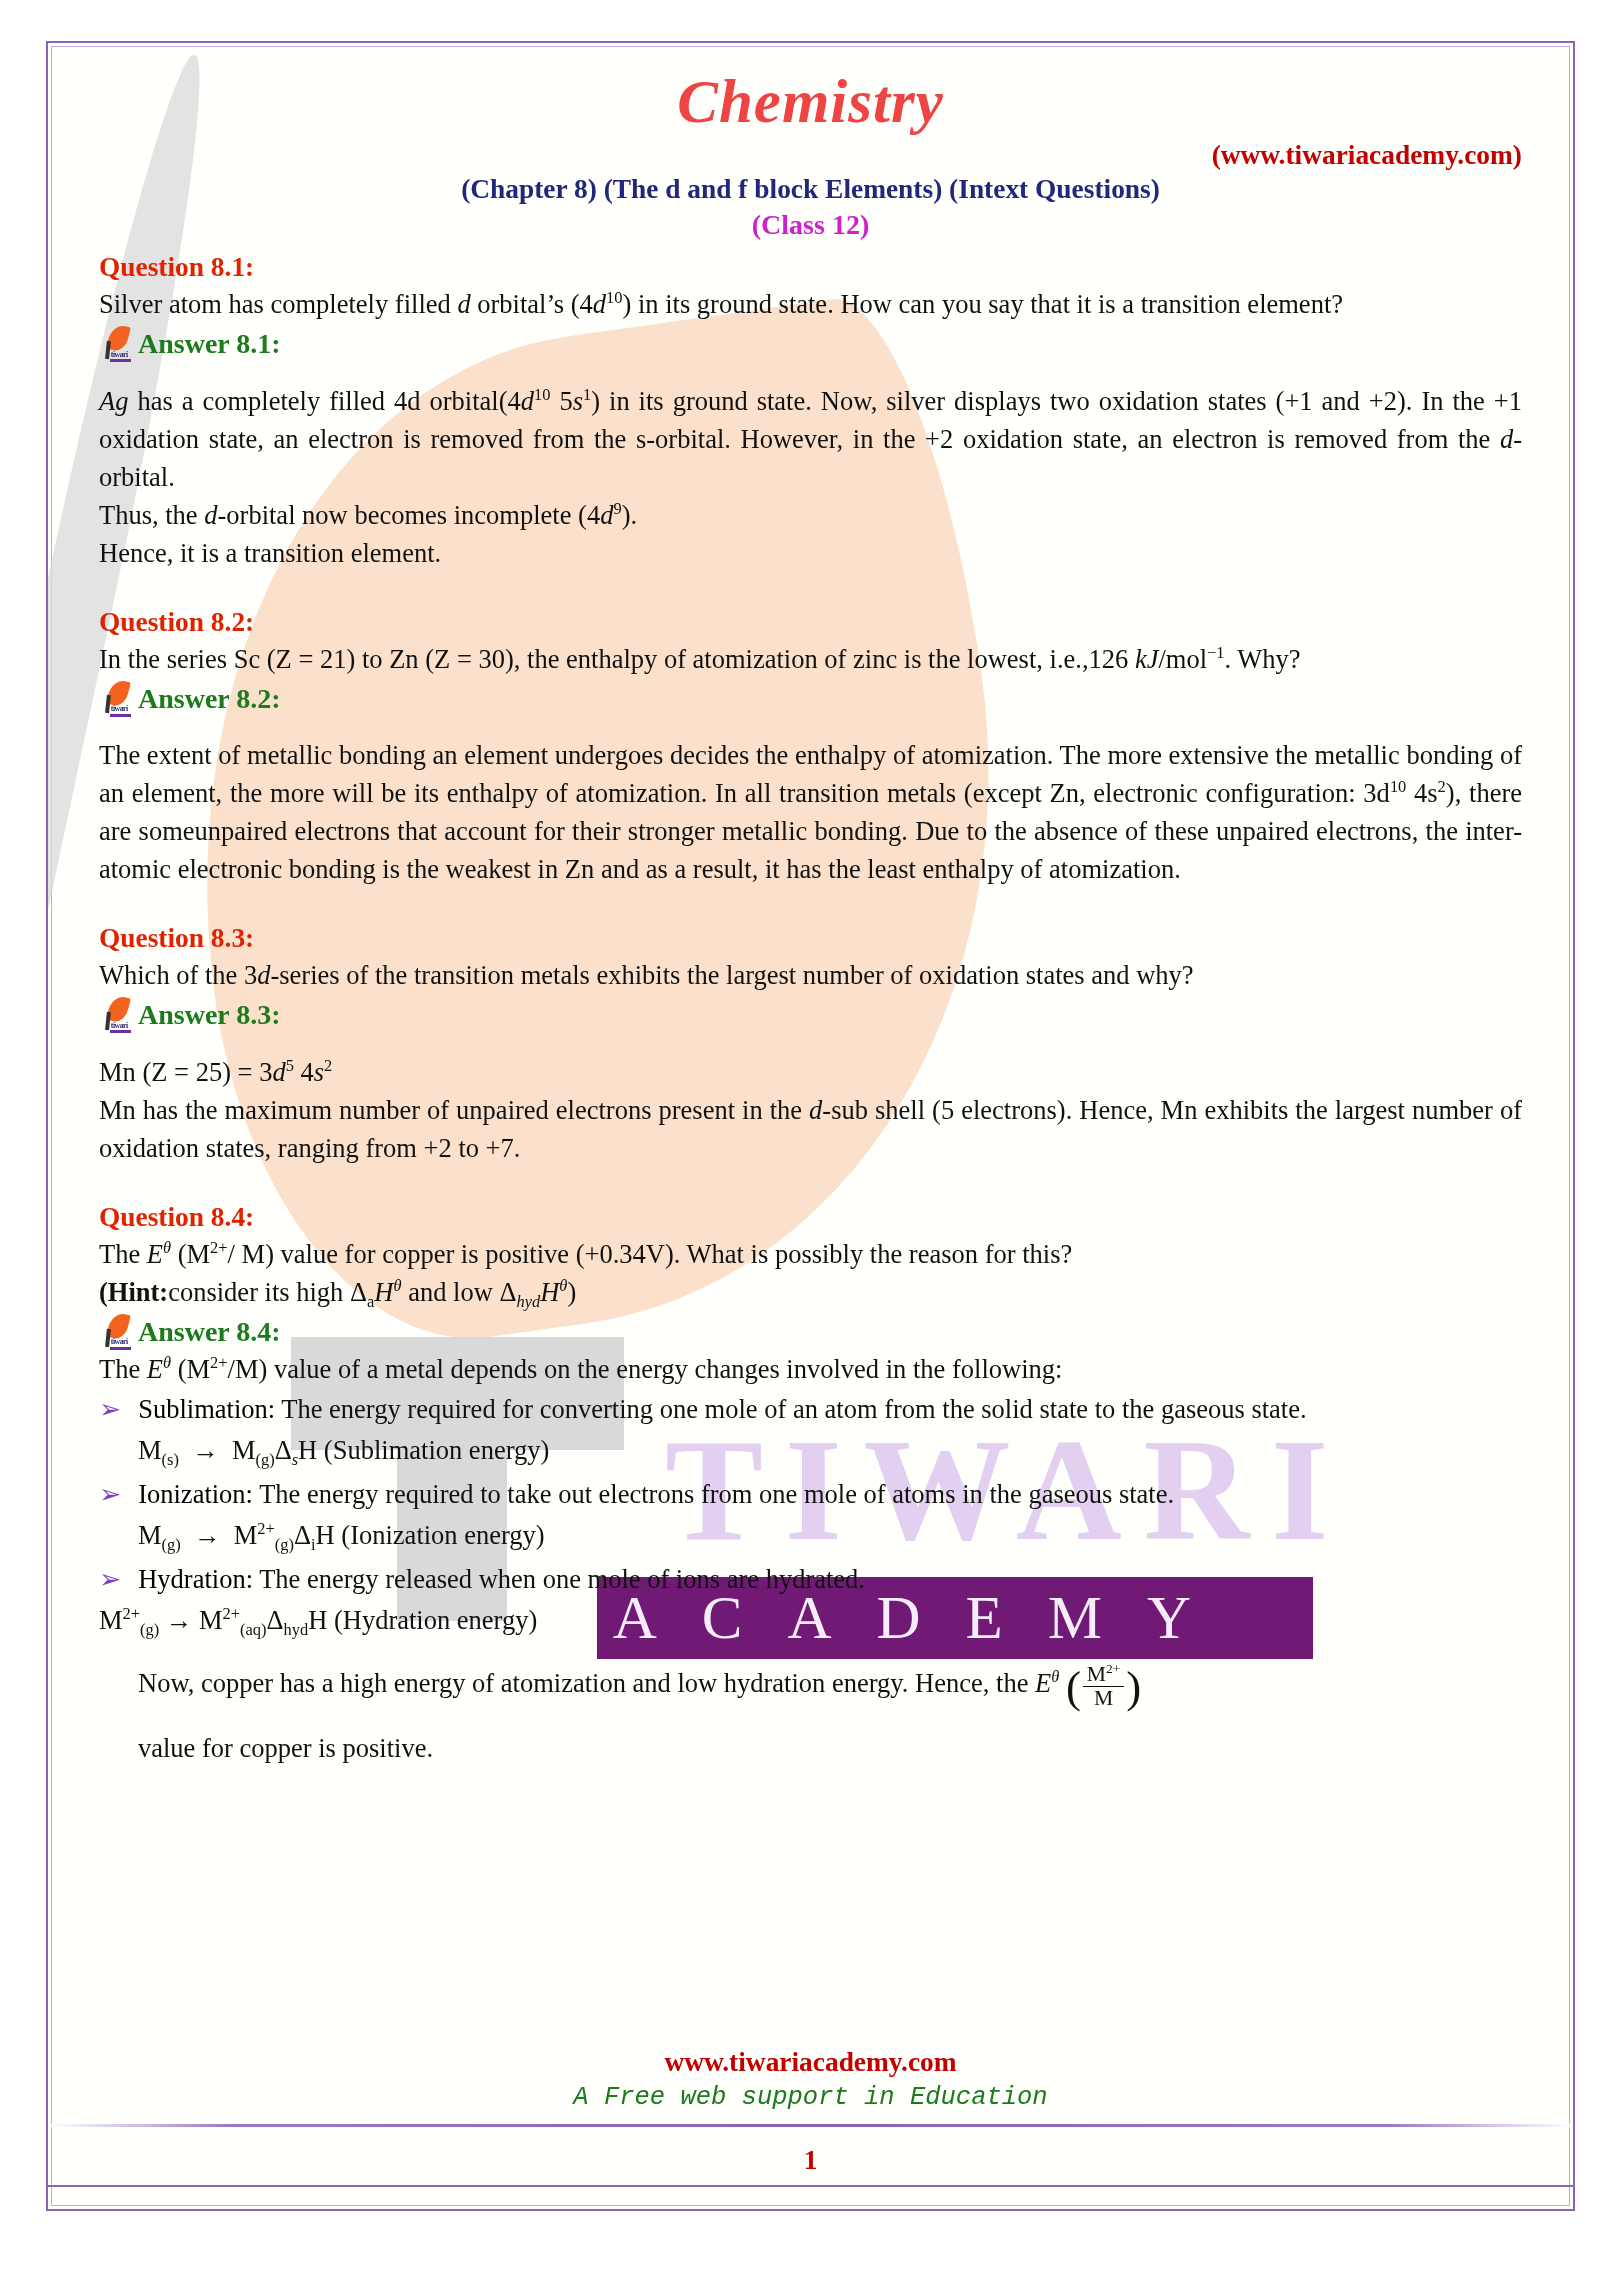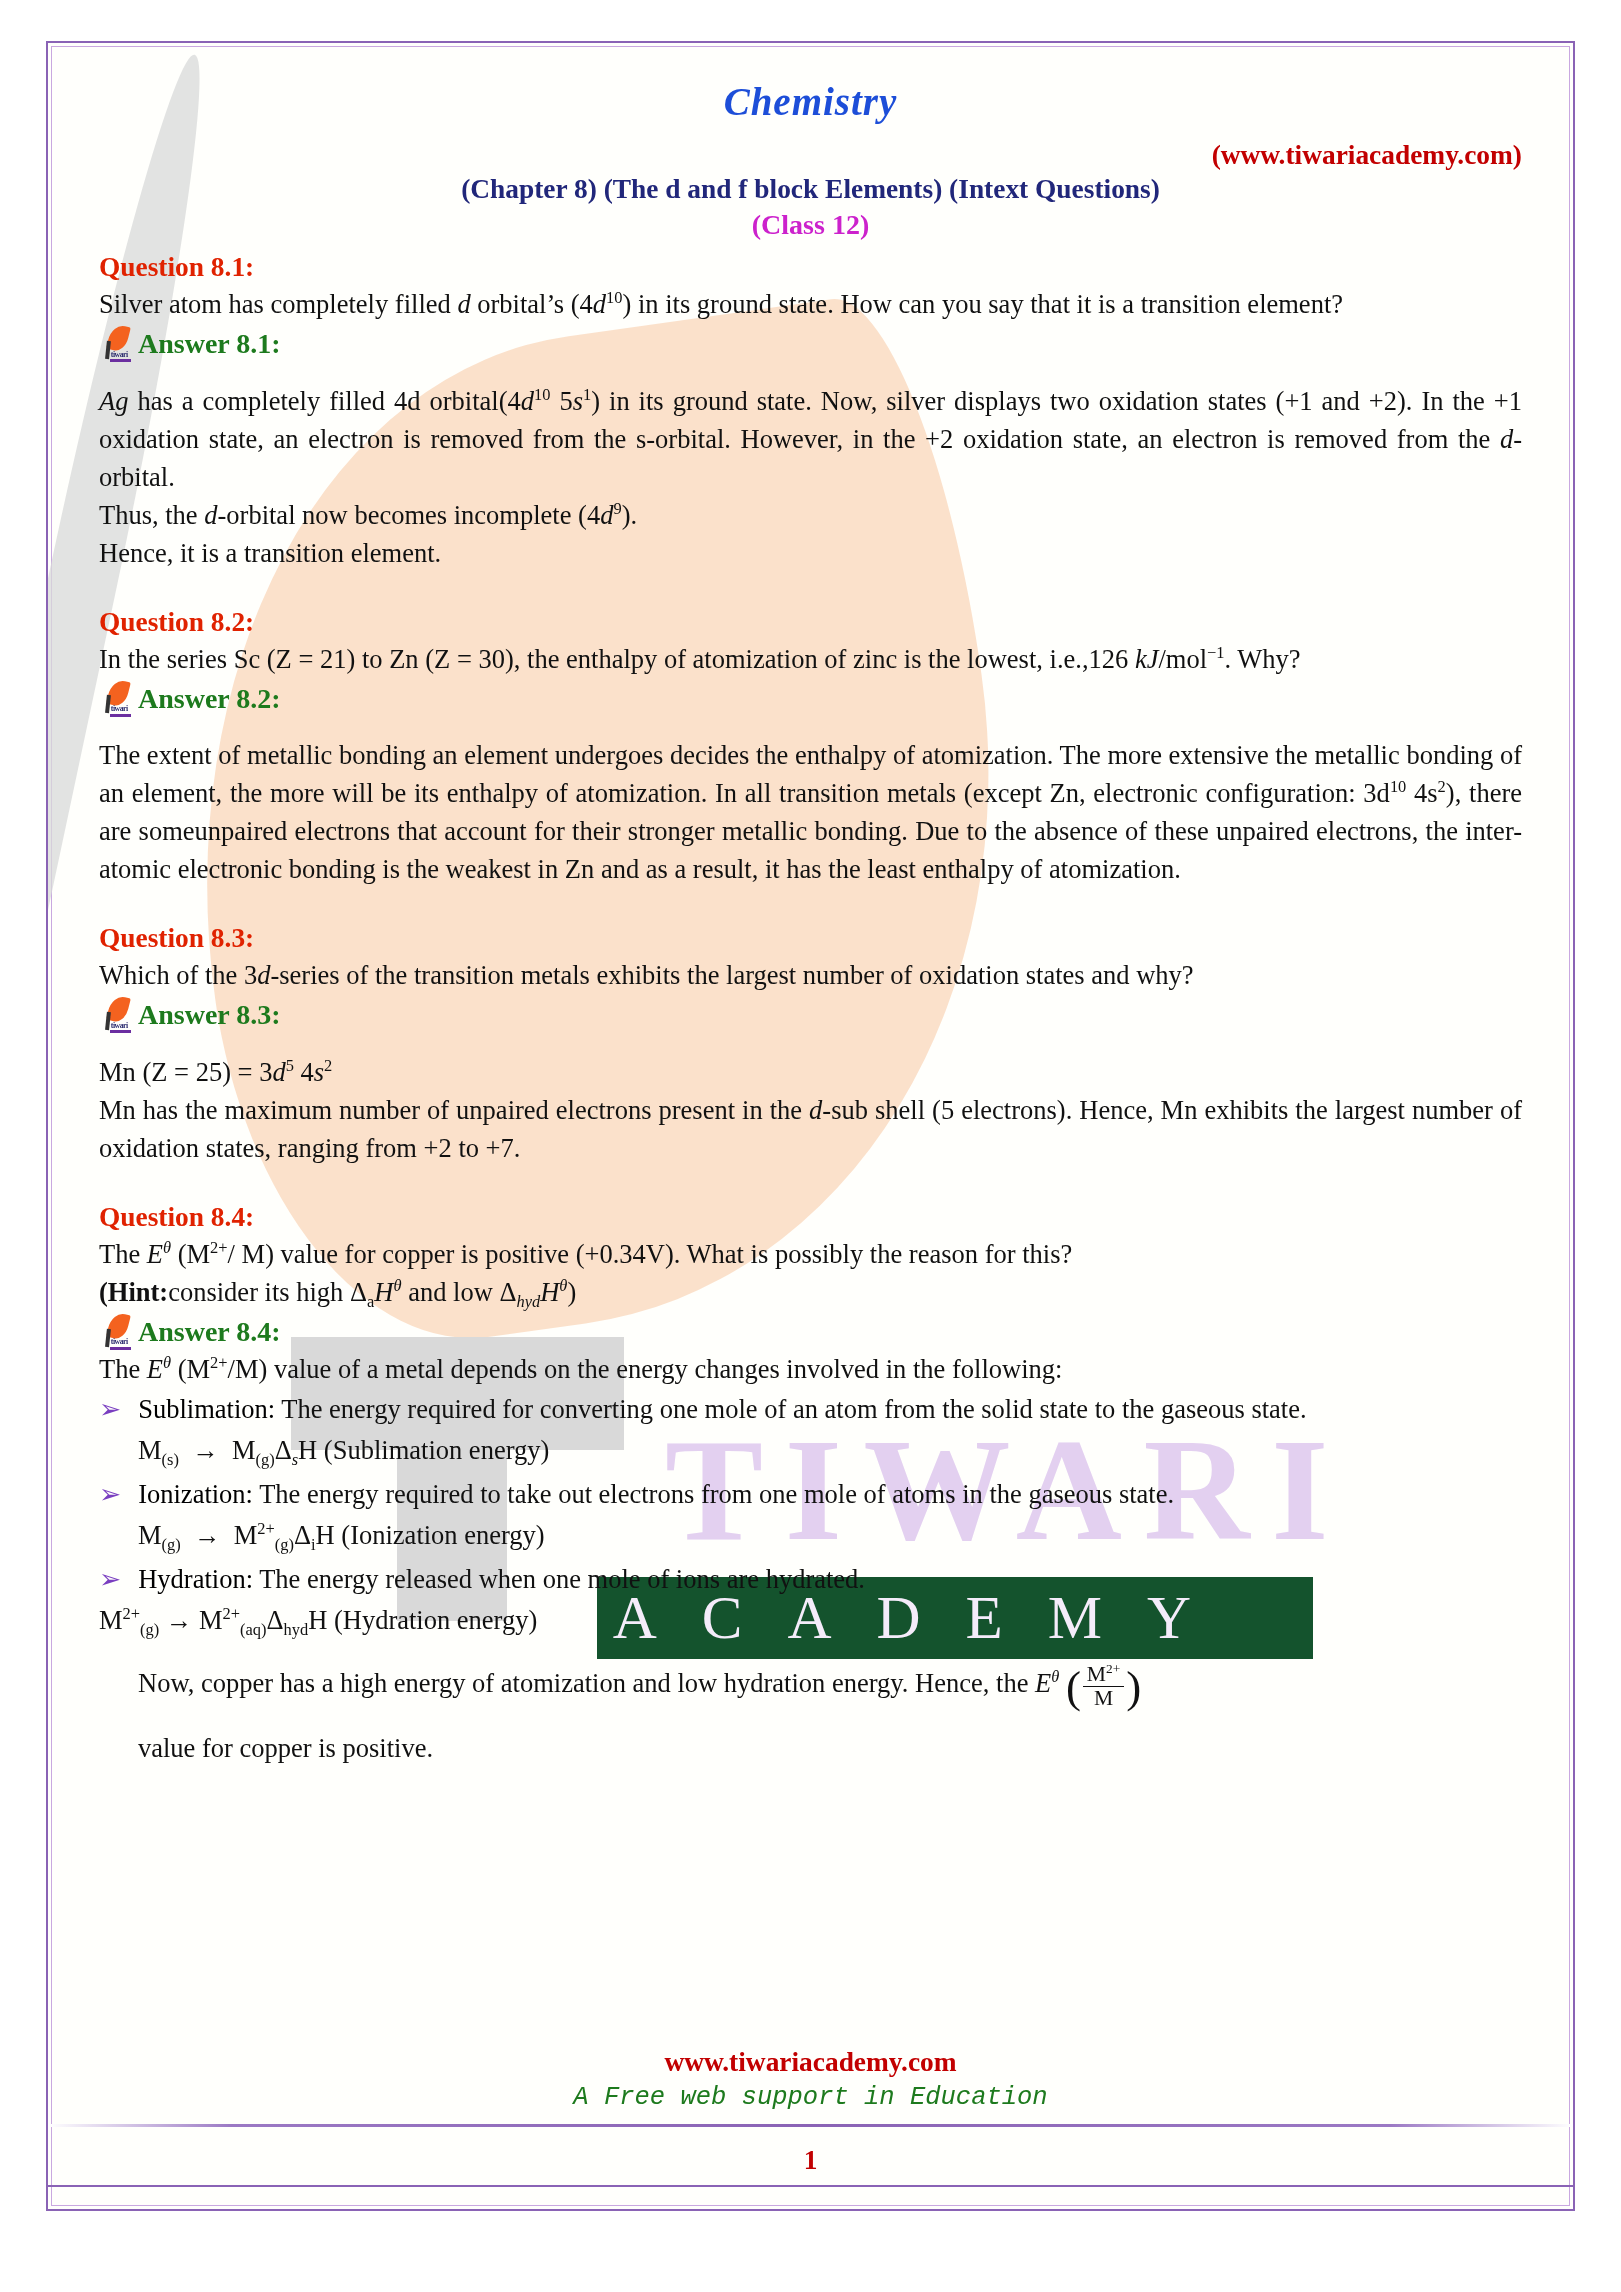--- a/index.html
+++ b/index.html
@@ -95,21 +95,21 @@
     color: #e3d0f0;
     z-index: 0;
     white-space: nowrap;
   }
   #wm-text-academy {
     position: absolute;
     left: 549px;
     top: 1534px;
     width: 716px;
     height: 82px;
-    background: #14532d;
+    background: #701a75;
     z-index: 0;
   }
   #wm-text-academy span {
     font-family: "Liberation Serif", serif;
     font-size: 61px;
     letter-spacing: 45px;
     color: #f4ecfa;
     line-height: 82px;
     padding-left: 15.7px;
     display: block;
@@ -118,25 +118,25 @@
 
   
   #content {
     position: relative;
     z-index: 2;
     padding: 23.5px 51px 0 51px;
   }
 
   .title {
     text-align: center;
-    color: #1d4ed8;
+    color: #ef4444;
     font-family: "Liberation Serif", serif;
     font-style: italic;
     font-weight: bold;
-    font-size: 39px;
+    font-size: 61px;
     line-height: 69px;
     letter-spacing: 1px;
   }
   .site-line {
     text-align: right;
     color: #c20000;
     font-weight: bold;
     font-size: 27.4px;
     line-height: 33px;
     margin-top: 3.9px;

